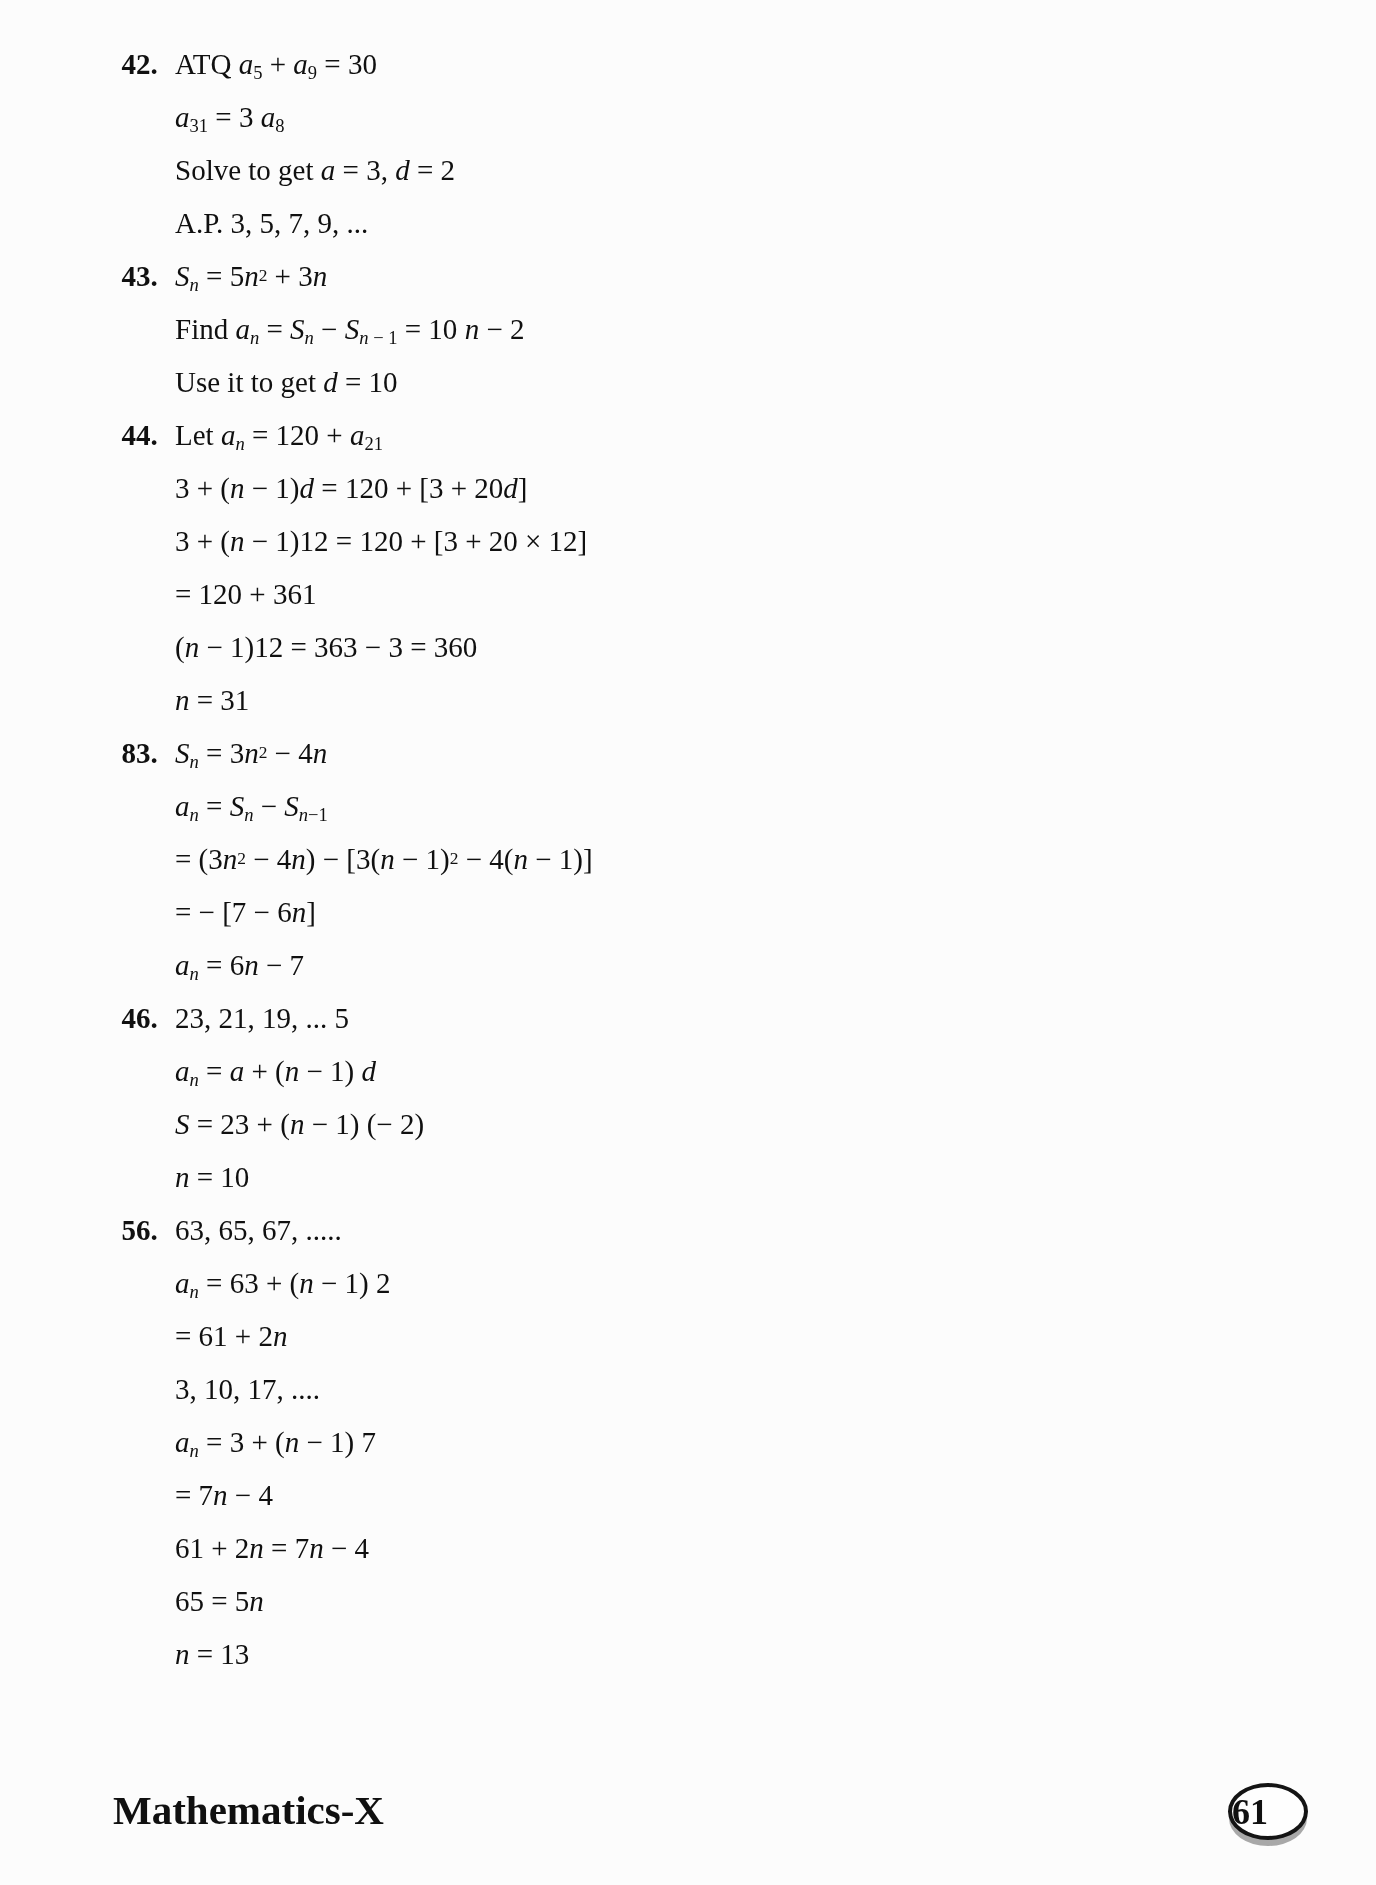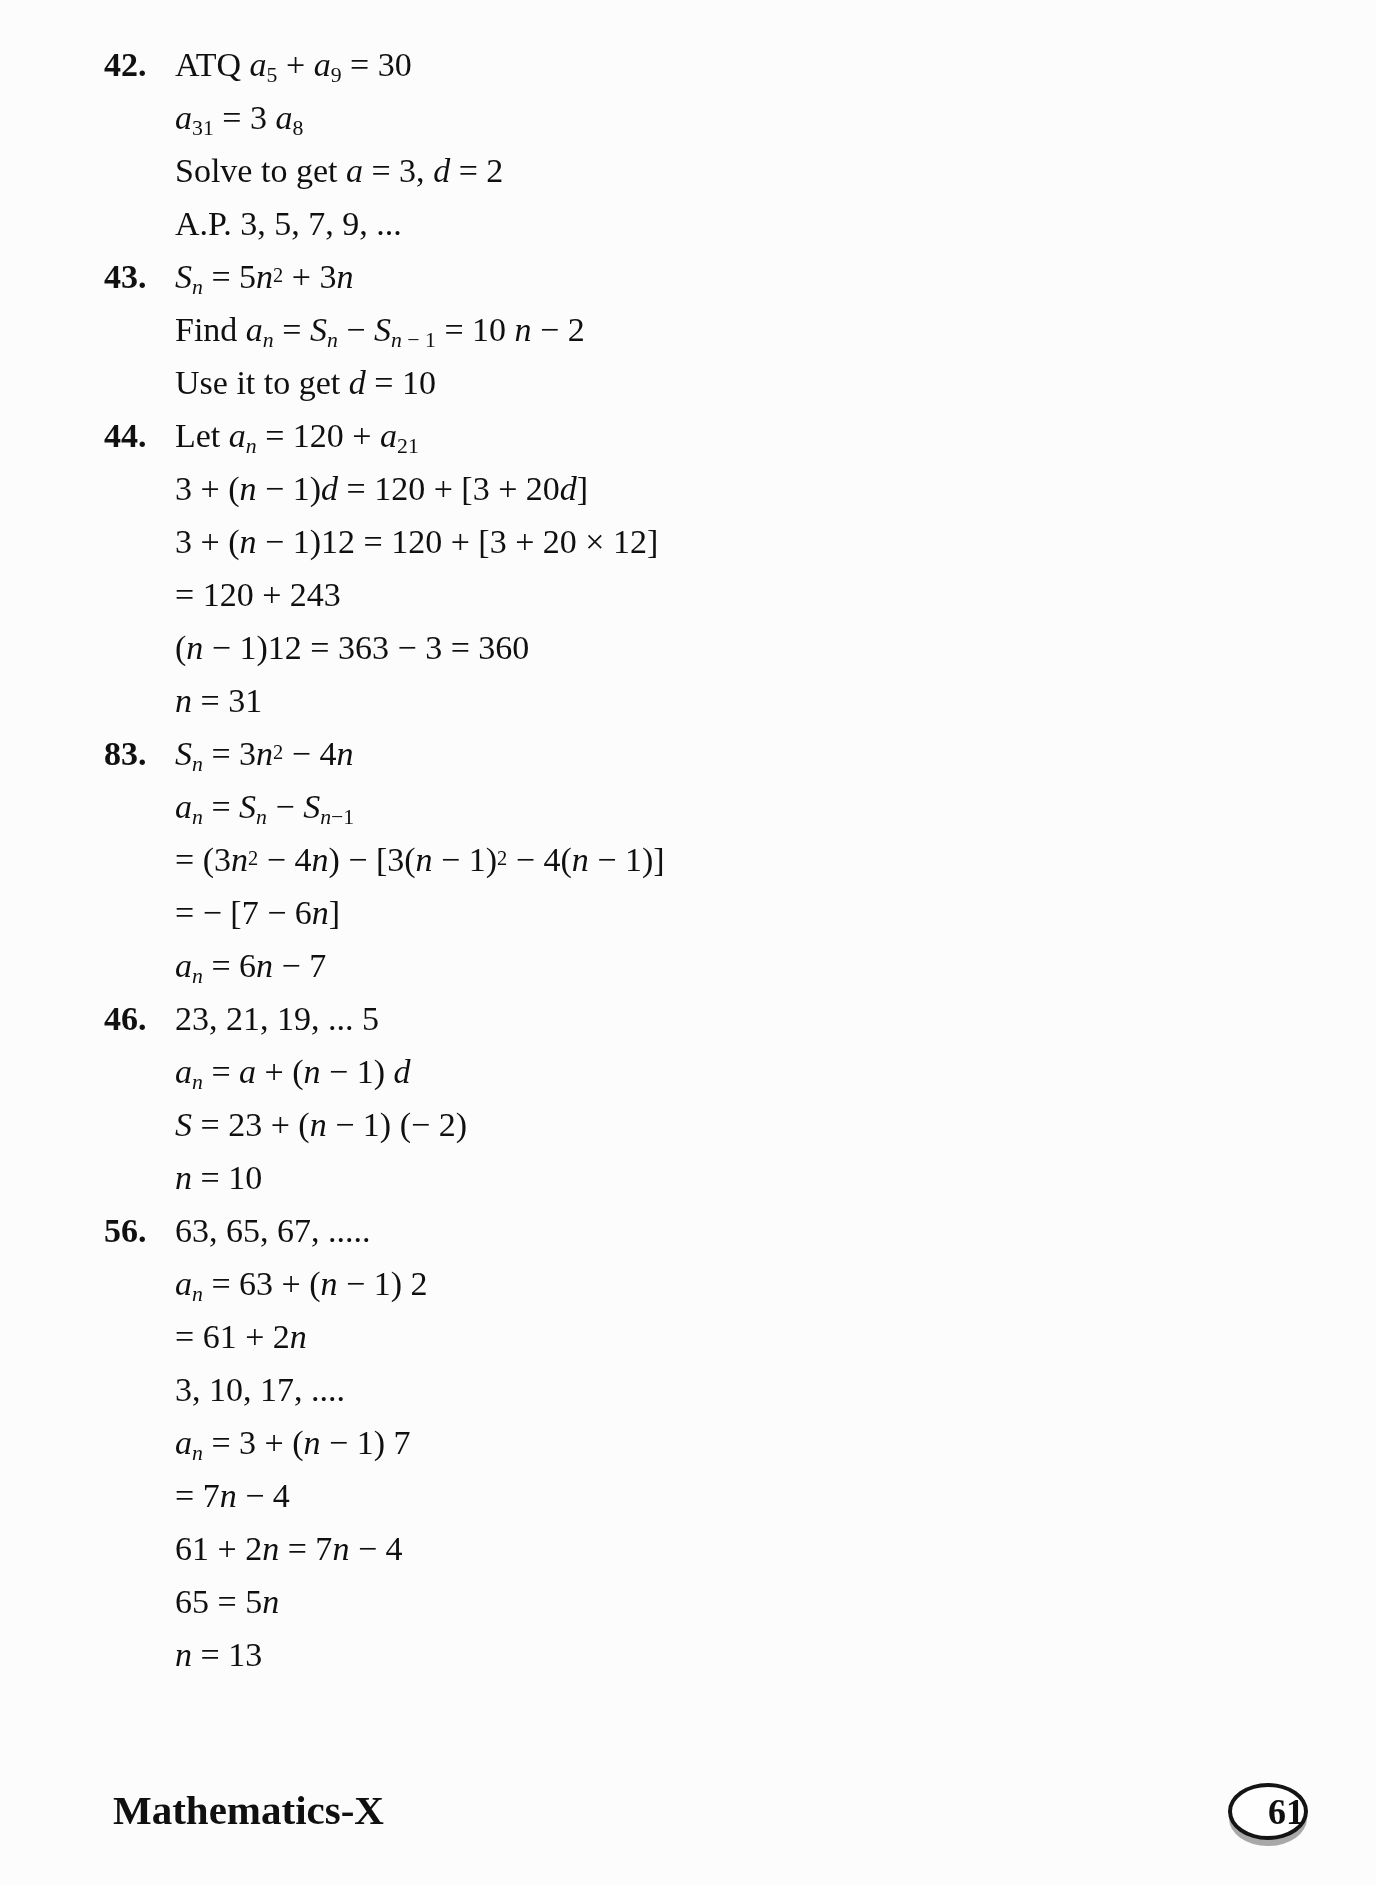--- a/index.html
+++ b/index.html
@@ -19,23 +19,24 @@
     top: 38px;
     left: 0;
     right: 0;
   }
   .problem { margin: 0; }
   .line {
     display: flex;
     align-items: baseline;
     height: 53px;
     line-height: 53px;
-    font-size: 34px;
+    font-size: 29px;
     padding-left: 104px;
     white-space: nowrap;
+    text-align: center;
   }
   .num {
     flex: 0 0 71px;
     width: 71px;
     font-weight: bold;
   }
   .math i { font-style: italic; }
   .math sub {
     font-size: 64%;
     line-height: 0;
@@ -59,21 +60,21 @@
     left: 1228px;
     top: 1783px;
     width: 80px;
     height: 57px;
     background: #fefefe;
     border: 4px solid #141414;
     border-radius: 50%;
     box-shadow: 0 7px 0 -1px #a8a8a8;
     display: flex;
     align-items: center;
-    justify-content: flex-end;
+    justify-content: flex-start;
   }
   .page-badge span {
     font-size: 36px;
     font-weight: bold;
     line-height: 1;
   }
 </style>
 </head>
 <body>
 
@@ -119,21 +120,21 @@
         <div class="line">
           <span class="num"></span>
           <span class="math">3 + (<i>n</i> − 1)<i>d</i> = 120 + [3 + 20<i>d</i>]</span>
         </div>
         <div class="line">
           <span class="num"></span>
           <span class="math">3 + (<i>n</i> − 1)12 = 120 + [3 + 20 × 12]</span>
         </div>
         <div class="line">
           <span class="num"></span>
-          <span class="math">= 120 + 243</span>
+          <span class="math">= 120 + 361</span>
         </div>
         <div class="line">
           <span class="num"></span>
           <span class="math">(<i>n</i> − 1)12 = 363 − 3 = 360</span>
         </div>
         <div class="line">
           <span class="num"></span>
           <span class="math"><i>n</i> = 31</span>
         </div>
       </div>

